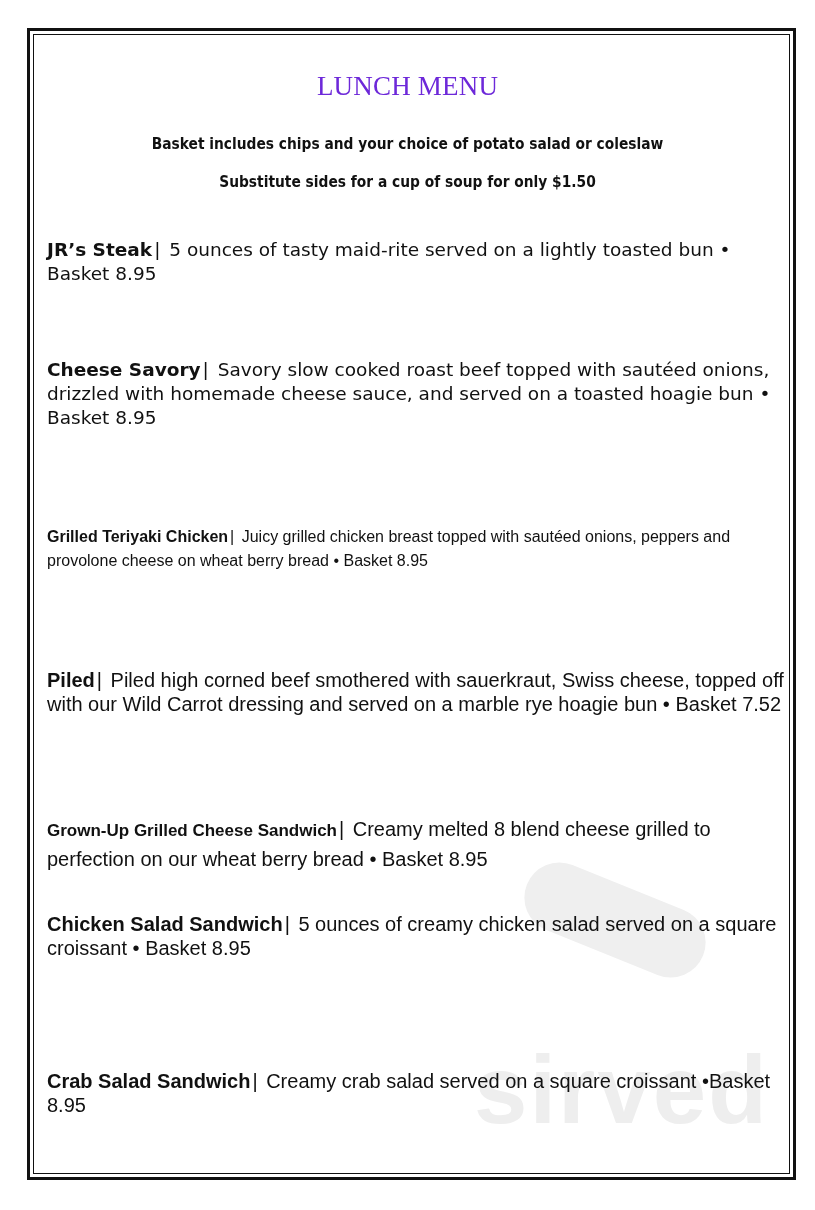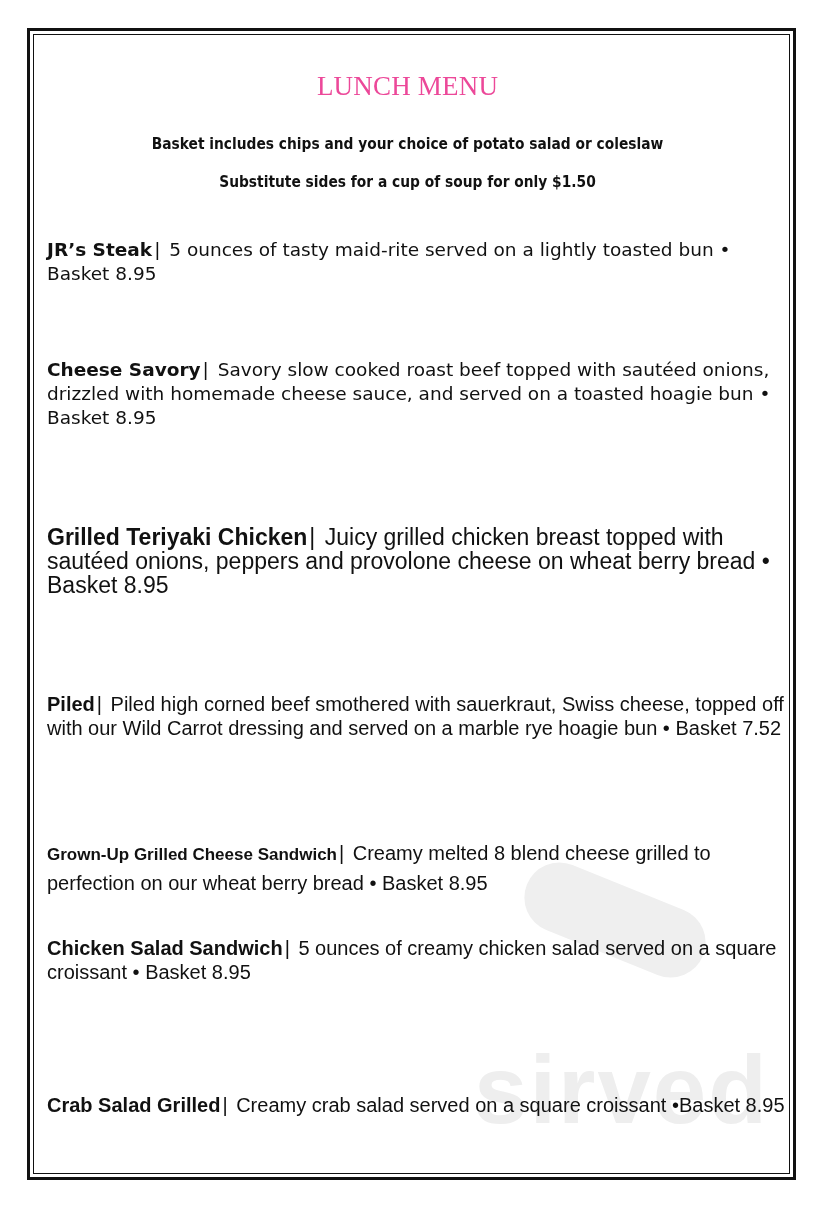--- a/index.html
+++ b/index.html
@@ -1,19 +1,19 @@
 <!DOCTYPE html>
 <html><head>
 <meta charset="utf-8">
 <style>
   html, body { margin:0; padding:0; background:#ffffff; }
   body { width:815px; height:1210px; position:relative; overflow:hidden; font-family:"DejaVu Sans", sans-serif; color:#111; }
   .frame-outer { position:absolute; left:27px; top:28px; width:769px; height:1152px; border:3px solid #111; box-sizing:border-box; }
   .frame-inner { position:absolute; left:33px; top:34px; width:757px; height:1140px; border:1.5px solid #111; box-sizing:border-box; }
-  .title { position:absolute; left:0; width:815px; top:71px; text-align:center; font-family:"Liberation Serif", serif; font-size:27px; letter-spacing:0.2px; color:#ec4899; }
+  .title { position:absolute; left:0; width:815px; top:71px; text-align:center; font-family:"Liberation Serif", serif; font-size:27px; letter-spacing:0.2px; color:#6d28d9; }
   .sub { position:absolute; left:0; width:815px; text-align:center; font-weight:bold; font-size:15px; font-family:"DejaVu Sans", sans-serif; transform:scaleX(0.92); }
   .sub1 { top:104px; }
   .sub2 { top:124px; }
   .item { position:absolute; left:47px; width:740px; font-size:18.5px; line-height:24px; }
   .item .name { font-weight:bold; }
   .item .sep { font-weight:normal; margin:0 3px 0 2px; }
   .item.narrow { font-family:"Liberation Sans", sans-serif; }
   .watermark { position:absolute; left:445px; top:1035px; font-family:"Liberation Sans", sans-serif; font-size:96px; font-weight:bold; color:#eeeeee; letter-spacing:2px; z-index:0;margin-left:29px; }
   .wm-shape { position:absolute; left:520px; top:885px; width:190px; height:70px; background:#efefef; border-radius:40px; transform:rotate(22deg); z-index:0; }
   .layer { position:relative; z-index:1; }
@@ -34,36 +34,36 @@
 <div class="item layer" style="top:171px;">
   <span class="name">JR’s Steak</span><span class="sep">|</span>
   <span>5 ounces of tasty maid-rite served on a lightly toasted bun • Basket 8.95</span>
 </div>
 
 <div class="item layer" style="top:243px;">
   <span class="name">Cheese Savory</span><span class="sep">|</span>
   <span>Savory slow cooked roast beef topped with sautéed onions, drizzled with homemade cheese sauce, and served on a toasted hoagie bun • Basket 8.95</span>
 </div>
 
-<div class="item layer narrow" style="top:338px; font-size:23px;">
+<div class="item layer narrow" style="top:338px; font-size:16px;">
   <span class="name">Grilled Teriyaki Chicken</span><span class="sep">|</span>
   <span>Juicy grilled chicken breast topped with sautéed onions, peppers and provolone cheese on wheat berry bread  • Basket 8.95</span>
 </div>
 
 <div class="item layer narrow" style="top:433px; font-size:20px;">
   <span class="name">Piled</span><span class="sep">|</span>
   <span>Piled high corned beef smothered with sauerkraut, Swiss cheese, topped off with our Wild Carrot dressing and served on a marble rye hoagie bun • Basket 7.52</span>
 </div>
 
 <div class="item layer narrow" style="top:532px; font-size:20px; line-height:28px;">
   <span class="name" style="font-size:17px;">Grown-Up Grilled Cheese Sandwich</span><span class="sep">|</span>
   <span>Creamy melted 8 blend cheese grilled to perfection on our wheat berry bread • Basket 8.95</span>
 </div>
 
 <div class="item layer narrow" style="top:571px; font-size:20px;">
   <span class="name">Chicken Salad Sandwich</span><span class="sep">|</span>
   <span>5 ounces of creamy chicken salad served on a square croissant • Basket 8.95</span>
 </div>
 
 <div class="item layer narrow" style="top:680px; font-size:20px;">
-  <span class="name">Crab Salad Grilled</span><span class="sep">|</span>
+  <span class="name">Crab Salad Sandwich</span><span class="sep">|</span>
   <span>Creamy crab salad served on a square croissant •Basket 8.95</span>
 </div>
 
 </body></html>

